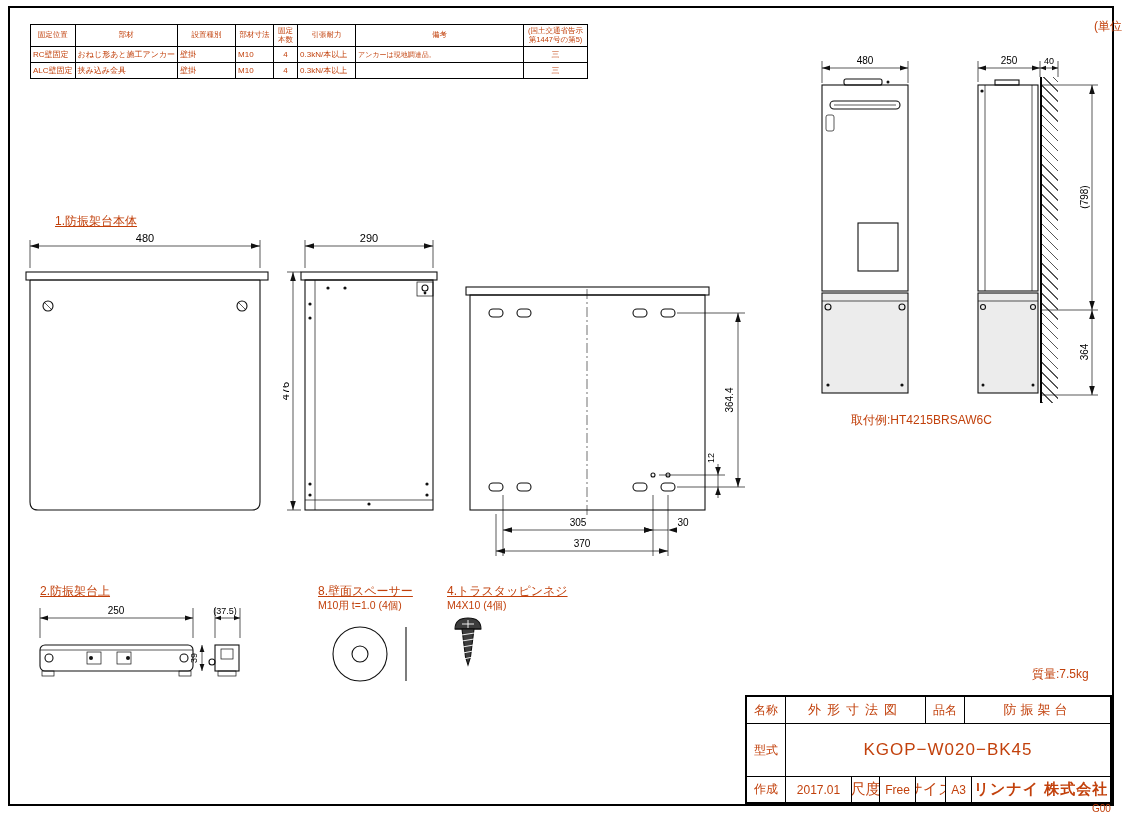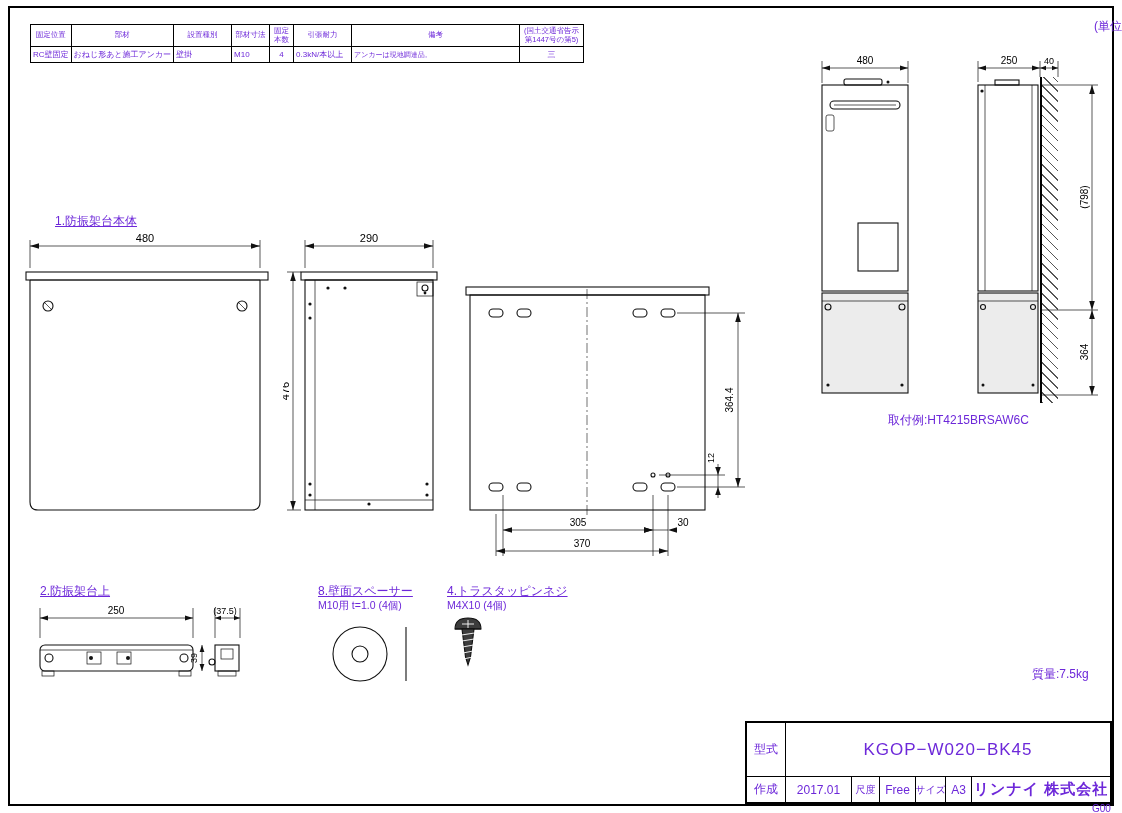--- a/index.html
+++ b/index.html
@@ -1,18 +1,18 @@
 <!DOCTYPE html>
 <html><head>
 <meta charset="utf-8">
 <style>
   *{box-sizing:border-box}
   body{margin:0;background:#fff}
   .page{position:relative;width:1122px;height:813px;background:#fff;overflow:hidden;
-        font-family:"Liberation Sans","DejaVu Sans",sans-serif;color:#6d28d9}
+        font-family:"Liberation Sans","DejaVu Sans",sans-serif;color:#c2410c}
   .frame{position:absolute;left:8px;top:6px;width:1106px;height:800px;border:2px solid #000}
   .abs{position:absolute}
   .sec-title{font-size:12px;text-decoration:underline;white-space:nowrap}
   .sub-note{font-size:10.5px;white-space:nowrap}
   .note12{font-size:12px;white-space:nowrap}
   .note11{font-size:11px;white-space:nowrap;letter-spacing:1px}
   .tiny{font-size:10px}
   
   .spec-table{position:absolute;left:30px;top:24px;border-collapse:collapse;table-layout:fixed;background:#fff}
   .spec-table th,.spec-table td{border:1px solid #000;padding:0 2px;font-weight:normal;overflow:hidden;white-space:nowrap}
@@ -35,21 +35,21 @@
   .hatch{position:absolute;left:1040px;top:77px;width:18px;height:326px;
          border-left:2px solid #000;
          background:repeating-linear-gradient(45deg,#555 0 1px,transparent 1px 7px)}
   
   .tblock{position:absolute;right:10px;bottom:9px;width:367px;border:2px solid #000;background:#fff}
   .tb-row{display:flex;align-items:stretch}
   .tb-row + .tb-row{border-top:1px solid #000}
   .tb-cell{display:flex;align-items:center;justify-content:center;overflow:hidden;white-space:nowrap}
   .tb-cell + .tb-cell{border-left:1px solid #000}
   .tb-lbl{font-size:12px}
-  .tb-lbl-sm{font-size:10px}
+  .tb-lbl-sm{font-size:15px}
   .tb-big{font-size:13px;letter-spacing:6px}
   .tb-big2{font-size:13px;letter-spacing:4px}
   .tb-model{flex-direction:column;font-size:17px;letter-spacing:1px;line-height:1.4}
   .tb-company{font-size:15px;font-weight:bold;letter-spacing:1px}
   .grow{flex:1}
 </style>
 </head>
 <body>
 
 <div class="page">
@@ -82,20 +82,30 @@
     <tr>
       <td>RC壁固定</td>
       <td>おねじ形あと施工アンカー</td>
       <td>壁掛</td>
       <td>M10</td>
       <td class="c">4</td>
       <td>0.3kN/本以上</td>
       <td class="remark">アンカーは現地調達品。</td>
       <td class="c">三</td>
     </tr>
+    <tr>
+      <td>ALC壁固定</td>
+      <td>挟み込み金具</td>
+      <td>壁掛</td>
+      <td>M10</td>
+      <td class="c">4</td>
+      <td>0.3kN/本以上</td>
+      <td class="remark"></td>
+      <td class="c">三</td>
+    </tr>
   </tbody>
     </table>
 
   <div class="abs note12" style="left:1094px;top:18px">(単位:mm)</div>
 
   <div class="abs sec-title" style="left:55px;top:213px">1.防振架台本体</div>
 
   <svg class="dw abs" style="left:22px;top:232px" width="250" height="290" viewBox="0 0 250 290">
     <line class="thin" x1="8" y1="36" x2="8" y2="8"></line>
       <line class="thin" x1="238" y1="36" x2="238" y2="8"></line>
@@ -243,21 +253,21 @@
     <line class="thin" x1="137" y1="30" x2="137" y2="255"></line>
     <path class="ar" d="M137 30 l-2.8 9 h5.6 z"></path>
       <path class="ar" d="M137 255 l-2.8 -9 h5.6 z"></path>
     <text class="s10" transform="translate(133 142) rotate(-90)">(798)</text>
     <line class="thin" x1="137" y1="255" x2="137" y2="340"></line>
     <path class="ar" d="M137 255 l-2.8 9 h5.6 z"></path>
       <path class="ar" d="M137 340 l-2.8 -9 h5.6 z"></path>
     <text class="s10" transform="translate(133 297) rotate(-90)">364</text>
   </svg>
 
-  <div class="abs note12" style="left:888px;top:412px">取付例:HT4215BRSAW6C</div>
+  <div class="abs note12" style="left:851px;top:412px">取付例:HT4215BRSAW6C</div>
 
   <div class="abs sec-title" style="left:40px;top:583px">2.防振架台上</div>
   <svg class="dw abs" style="left:25px;top:600px" width="230" height="95" viewBox="0 0 230 95">
     <line class="thin" x1="15" y1="38" x2="15" y2="8"></line>
       <line class="thin" x1="168" y1="38" x2="168" y2="8"></line>
     <line class="thin" x1="15" y1="18" x2="168" y2="18"></line>
     <path class="ar" d="M15 18 l8 -2.6 v5.2 z"></path>
       <path class="ar" d="M168 18 l-8 -2.6 v5.2 z"></path>
     <text class="s10" x="91" y="14">250</text>
     <rect x="15" y="45" width="153" height="26" rx="5"></rect>
@@ -309,20 +319,26 @@
     <line class="wl" x1="14" y1="29" x2="26" y2="27"></line>
     <line class="wl" x1="14.5" y1="35" x2="25.5" y2="33"></line>
     <line class="wl" x1="15" y1="41" x2="25" y2="39"></line>
     <line class="wl" x1="15.5" y1="47" x2="24.5" y2="45"></line>
   </svg>
 
 
   <div class="abs note12" style="left:1032px;top:666px">質量:7.5kg</div>
 
   <div class="tblock">
+    <div class="tb-row" style="height:26px">
+      <div class="tb-cell tb-lbl" style="width:38px">名称</div>
+      <div class="tb-cell tb-big" style="width:140px">外形寸法図</div>
+      <div class="tb-cell tb-lbl" style="width:39px">品名</div>
+      <div class="tb-cell tb-big2 grow">防振架台</div>
+    </div>
     <div class="tb-row" style="height:53px">
       <div class="tb-cell tb-lbl" style="width:38px">型式</div>
       <div class="tb-cell tb-model grow">
         <div>KGOP−W020−BK45</div>
       </div>
     </div>
     <div class="tb-row" style="height:26px">
       <div class="tb-cell tb-lbl" style="width:38px">作成</div>
       <div class="tb-cell tb-lbl" style="width:66px">2017.01</div>
       <div class="tb-cell tb-lbl-sm" style="width:28px">尺度</div>

